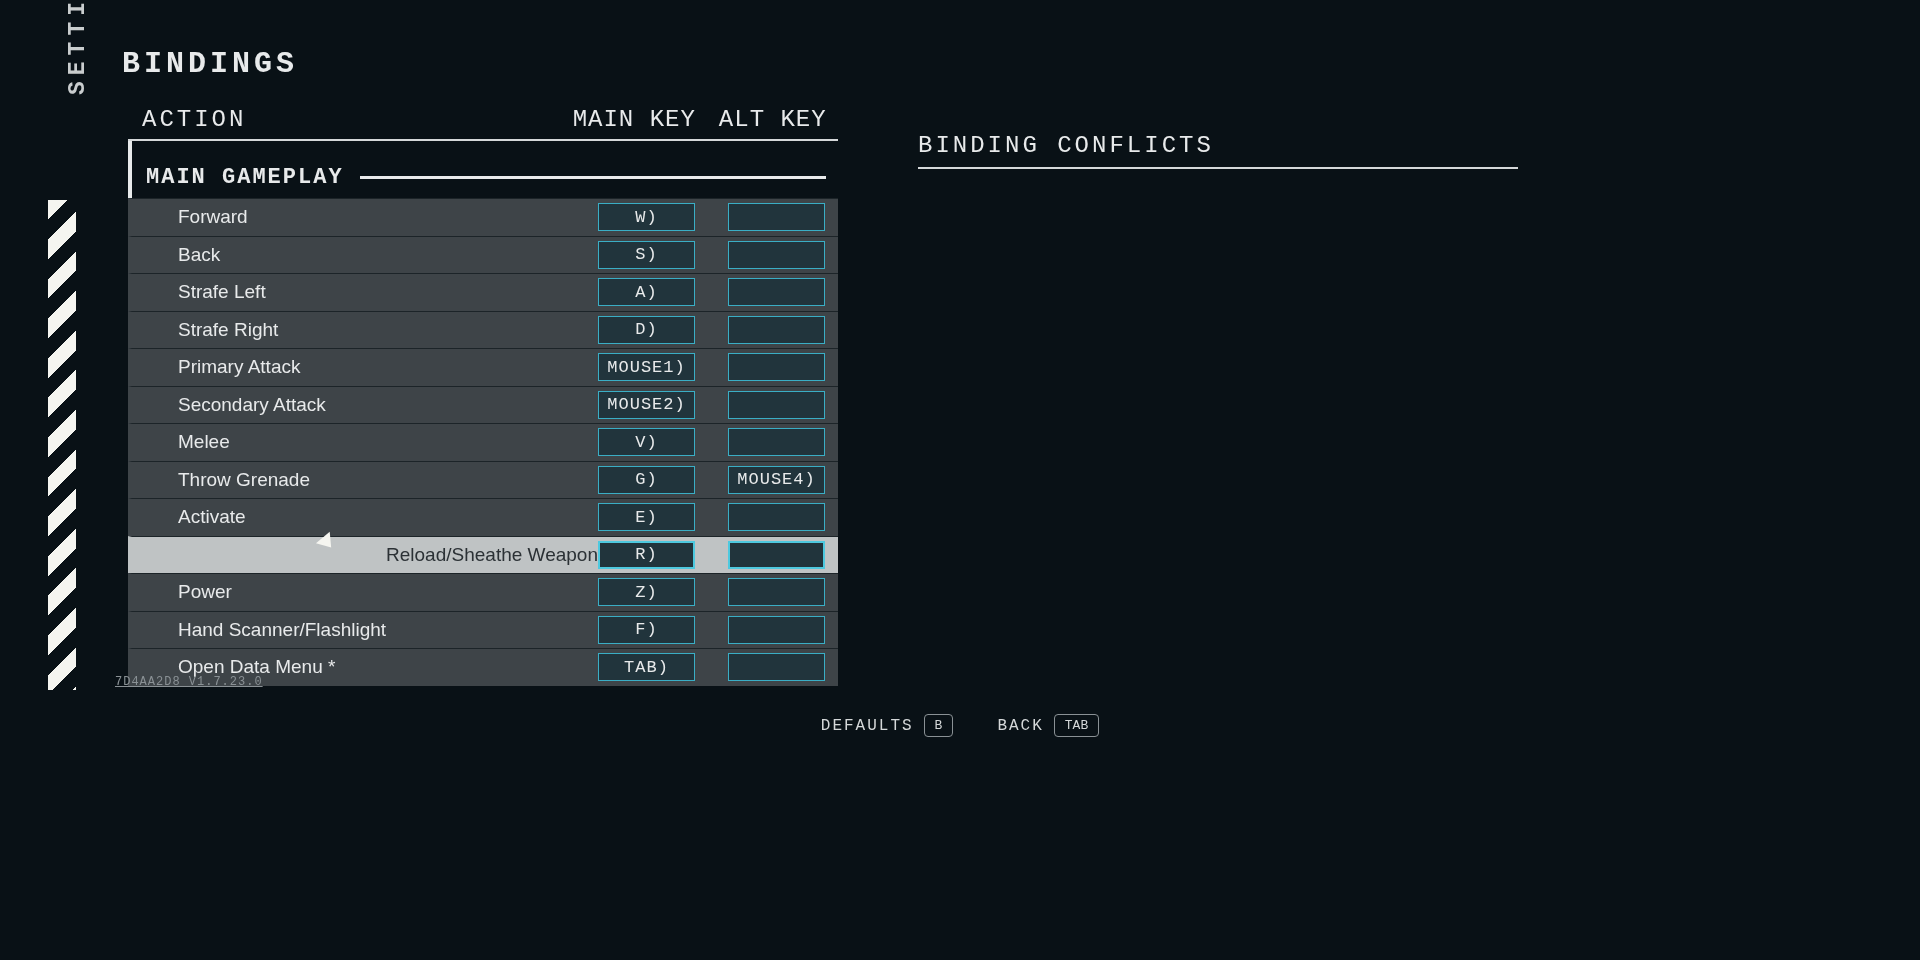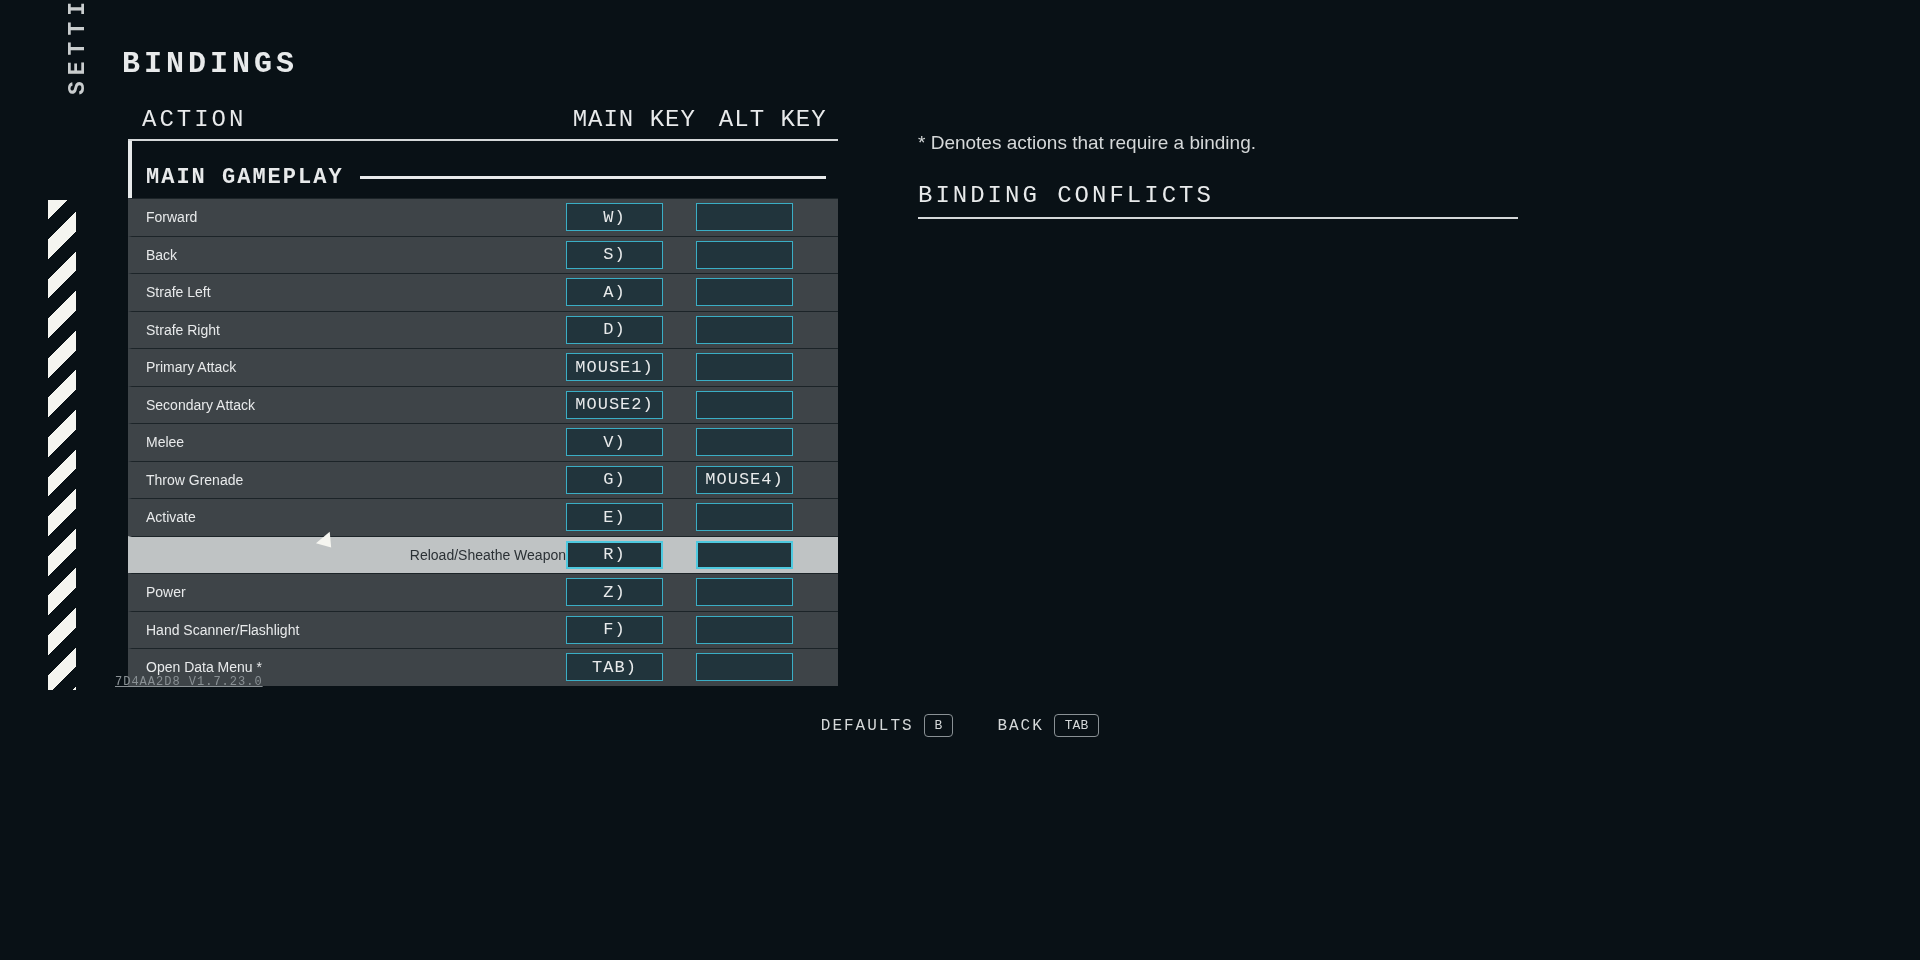--- a/index.html
+++ b/index.html
@@ -121,22 +121,23 @@
     padding-left: 14px;
     border-left: 4px solid transparent;
   }
   .bind-row.highlighted {
     background: #bfc3c4;
   }
   .bind-row.highlighted .action-label { color: #2b3135; text-align: right; }
   
   .action-label {
     width: 420px;
-    font-size: 14px;
-    color: #e8eaeb;
+    font-size: 19px;
+    color: #e8eaeb;
+    margin-left: 32px;
   }
   
   .key-btn {
     width: 97px;
     height: 28px;
     background: #21343c;
     border: 1px solid #3aaec5;
     font-family: "Courier New", monospace;
     font-size: 17px;
     letter-spacing: 1px;
@@ -307,21 +308,20 @@
       </div>
       <div class="bind-row">
         <div class="action-label">Open Data Menu *</div>
         <div class="key-btn">TAB)</div>
         <div class="key-btn alt"></div>
       </div>
     </div>
 </div>
 
 <div class="right-panel">
-  <div class="note">* Denotes actions that require a binding.</div>
   <div class="conflicts-header">BINDING CONFLICTS</div>
 </div>
 
 <div class="version">7D4AA2D8 V1.7.23.0</div>
 
 <div class="footer">
   <div class="footer-item">
     <span class="footer-label">DEFAULTS</span>
     <span class="footer-key">B</span>
   </div>

